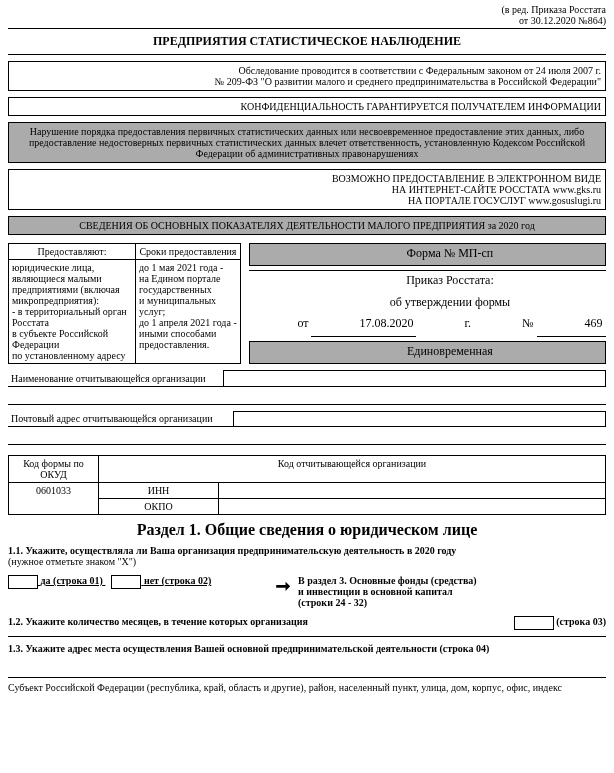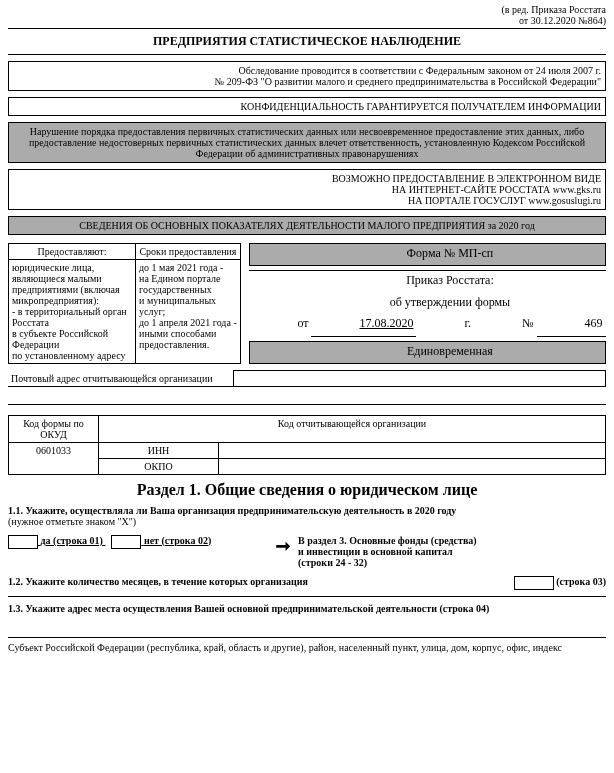--- a/index.html
+++ b/index.html
@@ -92,35 +92,46 @@
             <td colspan="5" style="border-left:none;border-right:none; height:4px;"></td>
           </tr>
     <tr>
             <td colspan="5" class="centered" style="border:none;">Приказ Росстата:</td>
           </tr>
     <tr>
             <td colspan="5" class="centered" style="border:none;">об утверждении формы</td>
           </tr>
     <tr>
       <td style="border:none; width:14px;">от</td>
-      <td style="text-align:center; border-top:none;border-left:none;border-right:none;text-decoration:underline;">17.08.2020</td>
+      <td style="text-align:center; border-top:none;border-left:none;border-right:none;">17.08.2020</td>
       <td style="border:none; width:10px;">г.</td>
       <td style="border:none; width:14px;">№</td>
       <td style="text-align:center; border-top:none;border-left:none;border-right:none;">469</td>
     </tr>
     <tr>
             <td colspan="5" style="border:none; height:3px;"></td>
           </tr>
     <tr>
             <td colspan="5" class="grayhead">Единовременная</td>
           </tr>
   </tbody>
       </table>
 </div>
 
+<div class="mt6">
+  <table style="width:100%;">
+    <tbody>
+          <tr>
+      <td style="border:none; border-bottom:1px solid #000; width:215px;">Наименование отчитывающейся организации</td>
+      <td class="inputcell"></td>
+    </tr>
+  </tbody>
+      </table>
+  <div class="underline mt4"></div>
+</div>
 
 <div class="mt6">
   <table style="width:100%;">
     <tbody>
           <tr>
       <td style="border:none; border-bottom:1px solid #000; width:225px;">Почтовый адрес отчитывающейся организации</td>
       <td class="inputcell"></td>
     </tr>
   </tbody>
       </table>

